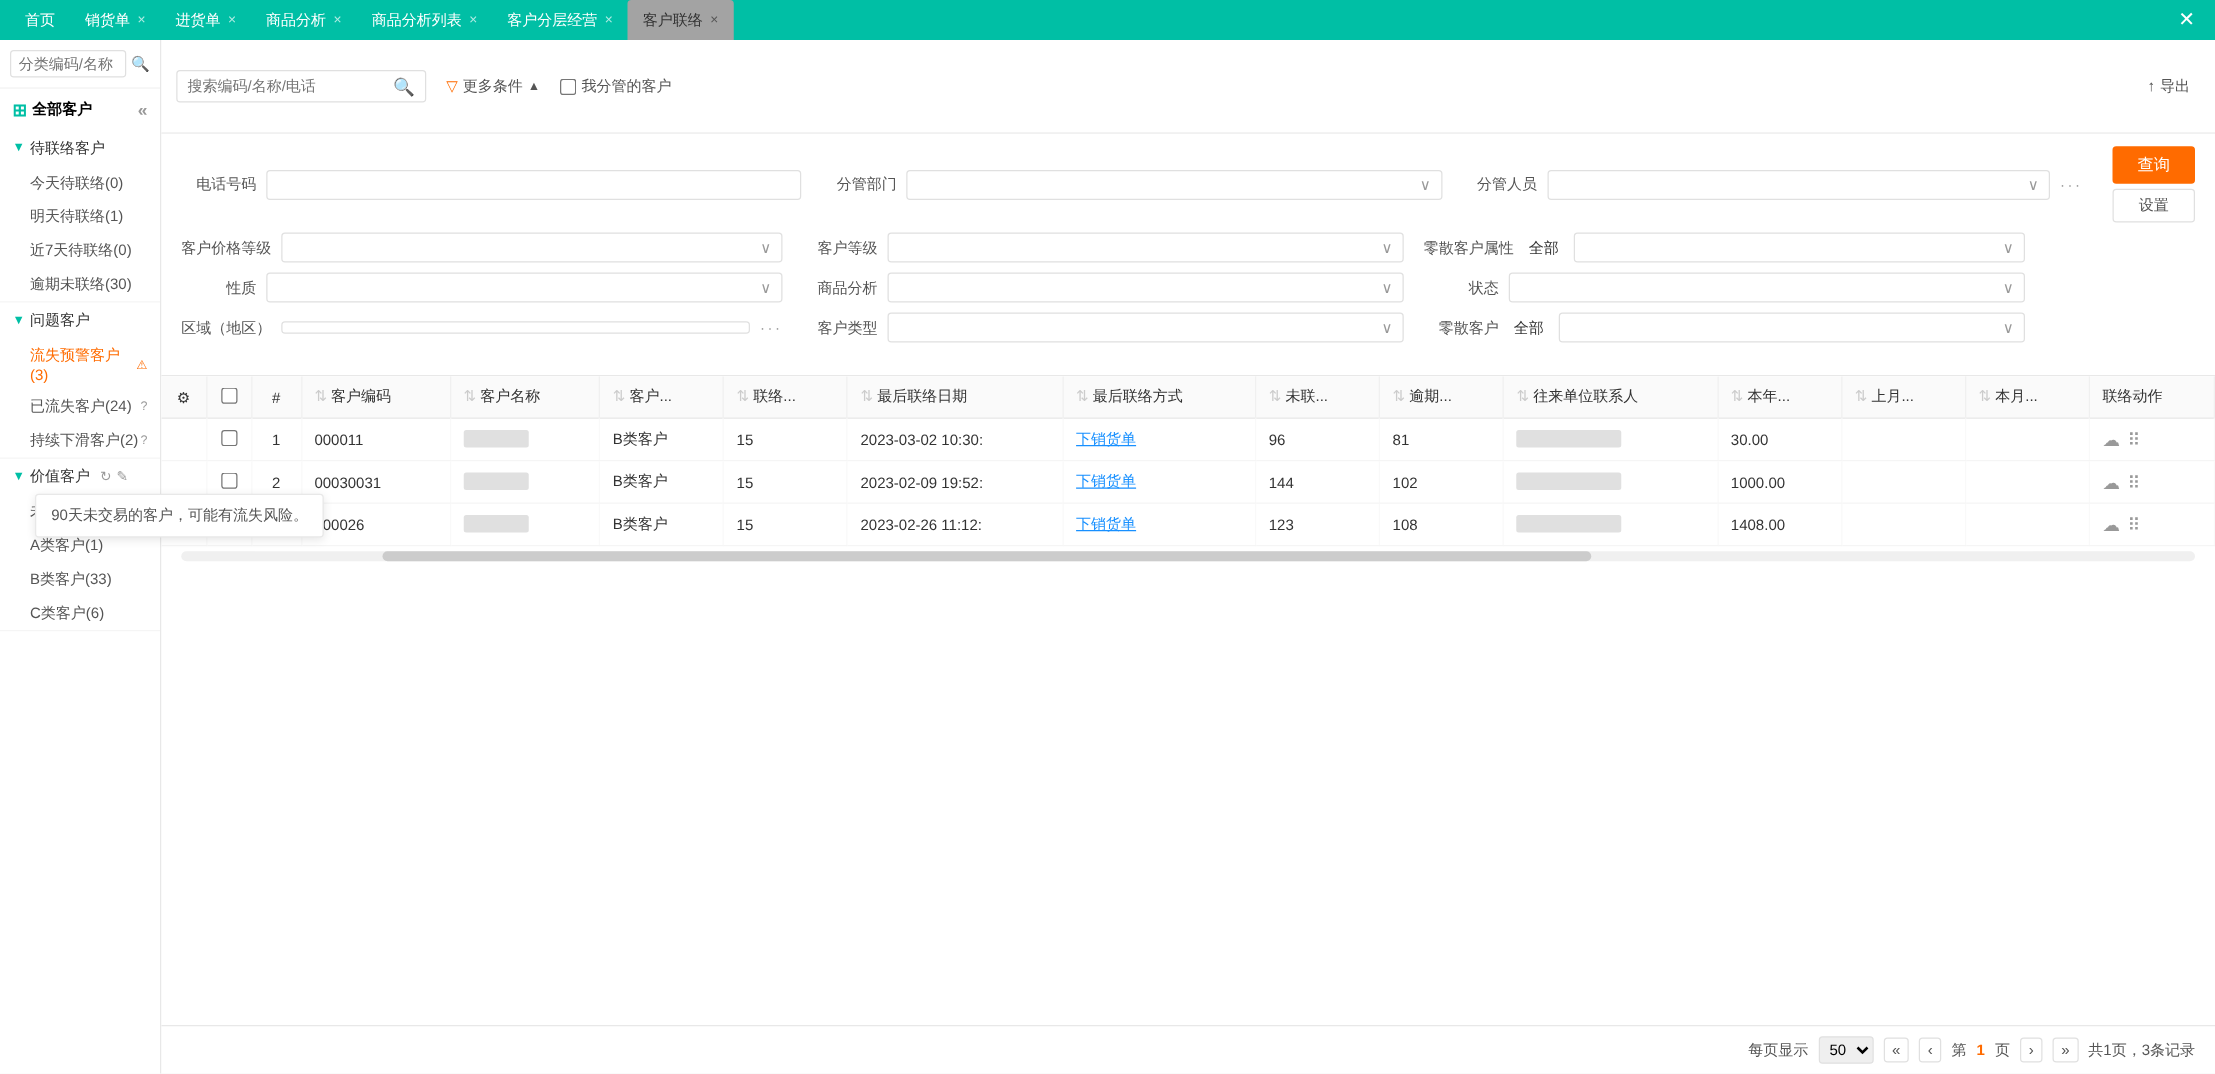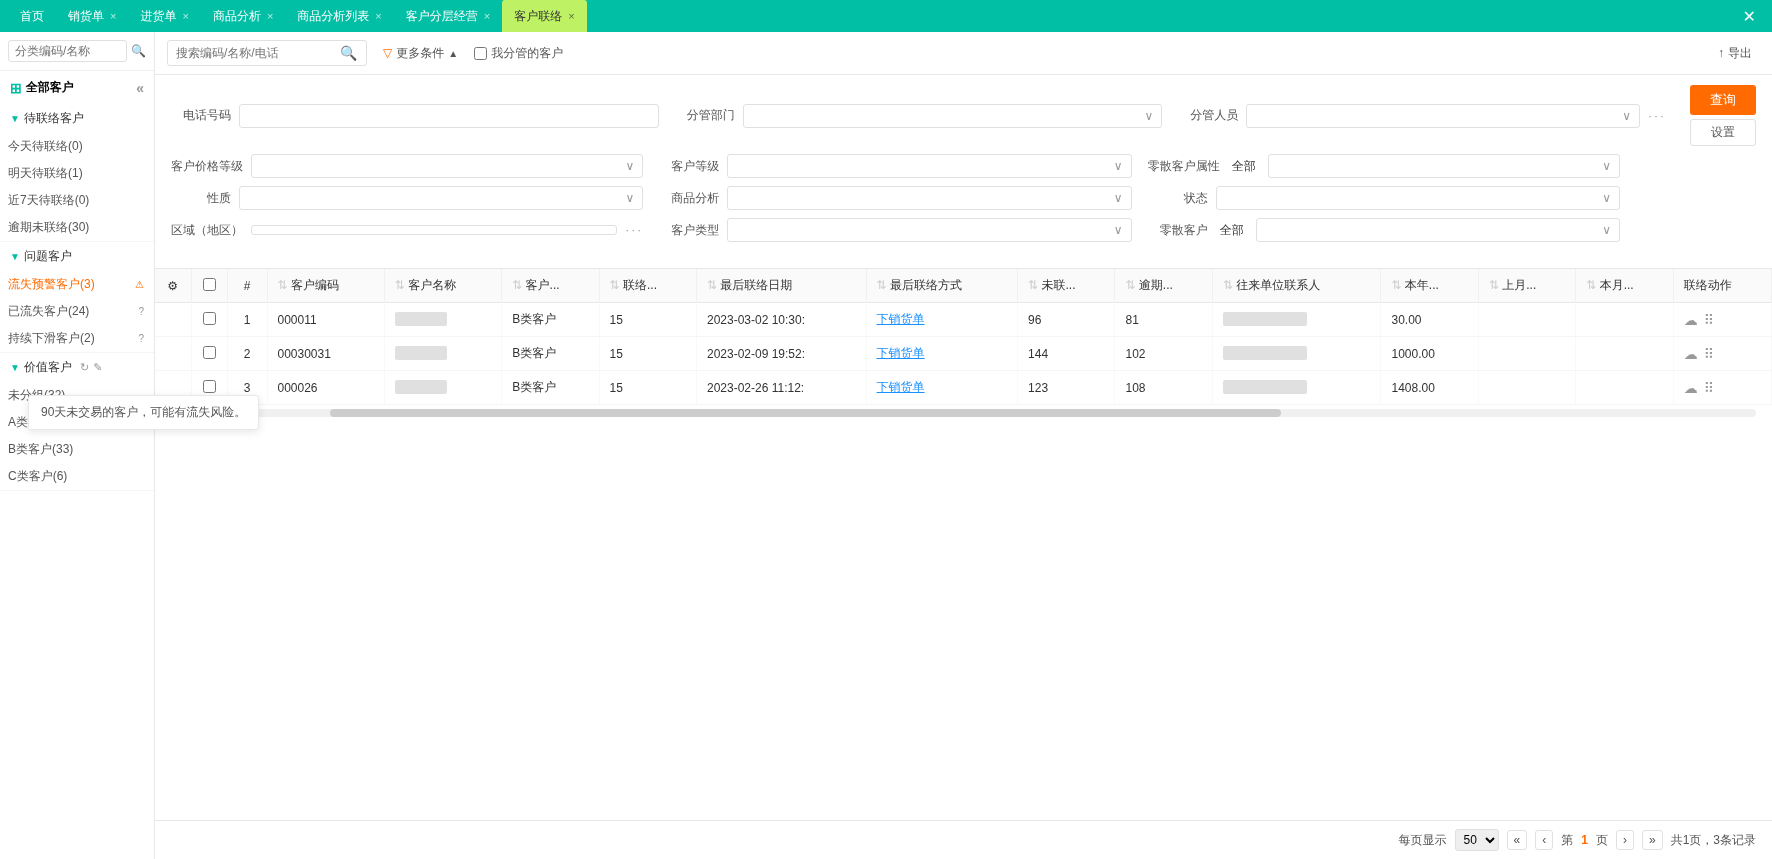--- a/index.html
+++ b/index.html
@@ -18,21 +18,21 @@
       padding: 0 12px;
       height: 32px;
       display: flex;
       align-items: center;
       cursor: pointer;
       color: white;
       font-size: 13px;
       white-space: nowrap;
     }
     .nav-tab.active {
-      background: #bef264;
+      background: #a3a3a3;
       color: #333;
       border-radius: 3px 3px 0 0;
     }
     .nav-tab .close-x {
       margin-left: 6px;
       font-size: 11px;
       cursor: pointer;
       opacity: 0.7;
     }
     .nav-tab.active .close-x { color: #333; }
@@ -45,21 +45,21 @@
     }
     
     
     .main-layout {
       display: flex;
       height: calc(859px - 32px);
     }
     
     
     .sidebar {
-      width: 155px;
+      width: 129px;
       background: white;
       border-right: 1px solid #e8e8e8;
       overflow-y: auto;
       flex-shrink: 0;
     }
     .sidebar-search {
       padding: 8px;
       border-bottom: 1px solid #f0f0f0;
       display: flex;
       align-items: center;
@@ -102,21 +102,21 @@
       display: flex;
       align-items: center;
       gap: 4px;
       cursor: pointer;
     }
     .sidebar-group-title .arrow {
       color: #00bfa5;
       font-size: 10px;
     }
     .sidebar-item {
-      padding: 5px 10px 5px 8px;
+      padding: 5px 10px 5px 24px;
       color: #555;
       cursor: pointer;
       display: flex;
       align-items: center;
       justify-content: space-between;
     }
     .sidebar-item.active {
       color: #ff6b00;
       font-weight: 500;
     }
@@ -130,21 +130,21 @@
       flex: 1;
       display: flex;
       flex-direction: column;
       overflow: hidden;
       background: #f5f5f5;
     }
     
     
     .toolbar {
       background: white;
-      padding: 8px 12px;
+      padding: 24px 12px;
       display: flex;
       align-items: center;
       gap: 8px;
       border-bottom: 1px solid #e8e8e8;
     }
     .search-input-wrap {
       border: 1px solid #e0e0e0;
       border-radius: 3px;
       padding: 4px 8px;
       display: flex;

